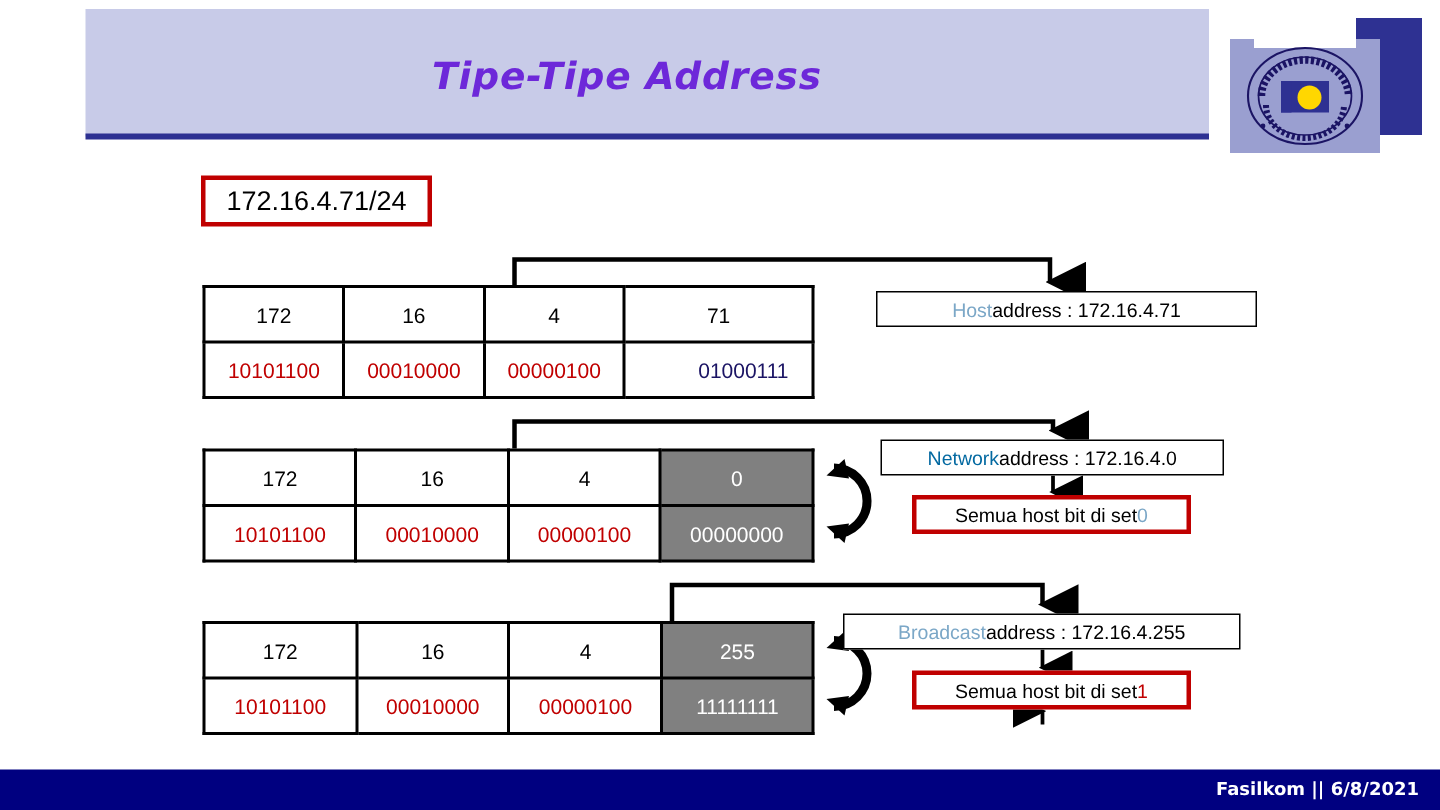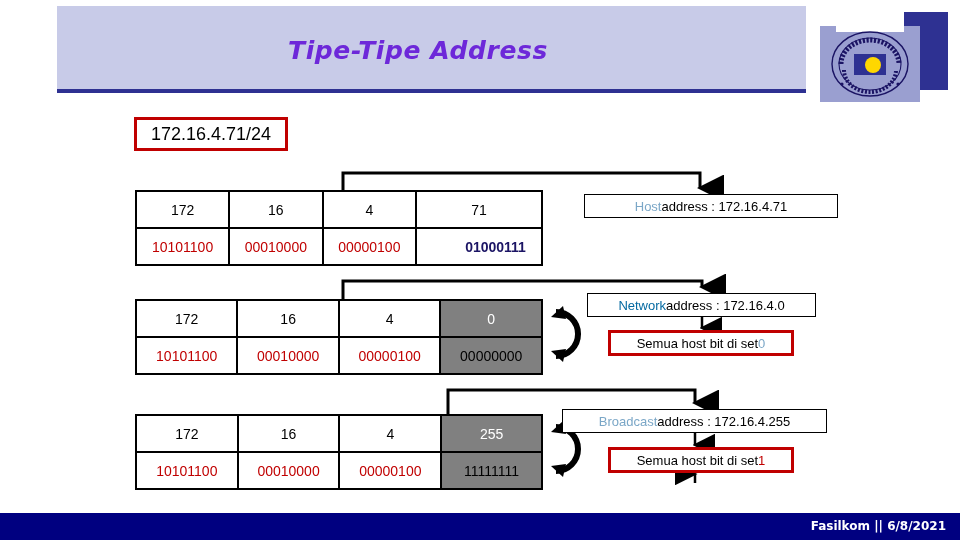--- a/index.html
+++ b/index.html
@@ -43,23 +43,23 @@
     font-size:18px;color:#000;
   }
 
   
   .octet-table{position:absolute;width:408px;border-collapse:collapse;}
   .octet-table td{
     border:2px solid #000;height:33px;text-align:center;
     font-size:14px;color:#000;background:#fff;width:104px;
   }
   .octet-table td.bin{font-weight:normal;color:#c00000;}
-  .octet-table td.bin-plain{font-weight:bold;color:#1b1464;padding-left:34px;}
+  .octet-table td.bin-plain{font-weight:normal;color:#1b1464;padding-left:34px;}
   .octet-table td.gray{background:#808080;color:#ffffff;border-color:#000;}
-  .octet-table td.gray.bin{color:#000000;}
+  .octet-table td.gray.bin{color:#ffffff;}
 
   #table1{left:135px;top:190px;}
   #table2{left:135px;top:299px;}
   #table3{left:135px;top:414px;}
 
   
   .callout{
     position:absolute;border:1px solid #000;background:#fff;
     display:flex;align-items:center;justify-content:center;
     font-size:13px;color:#000;white-space:nowrap;padding:0 8px;

